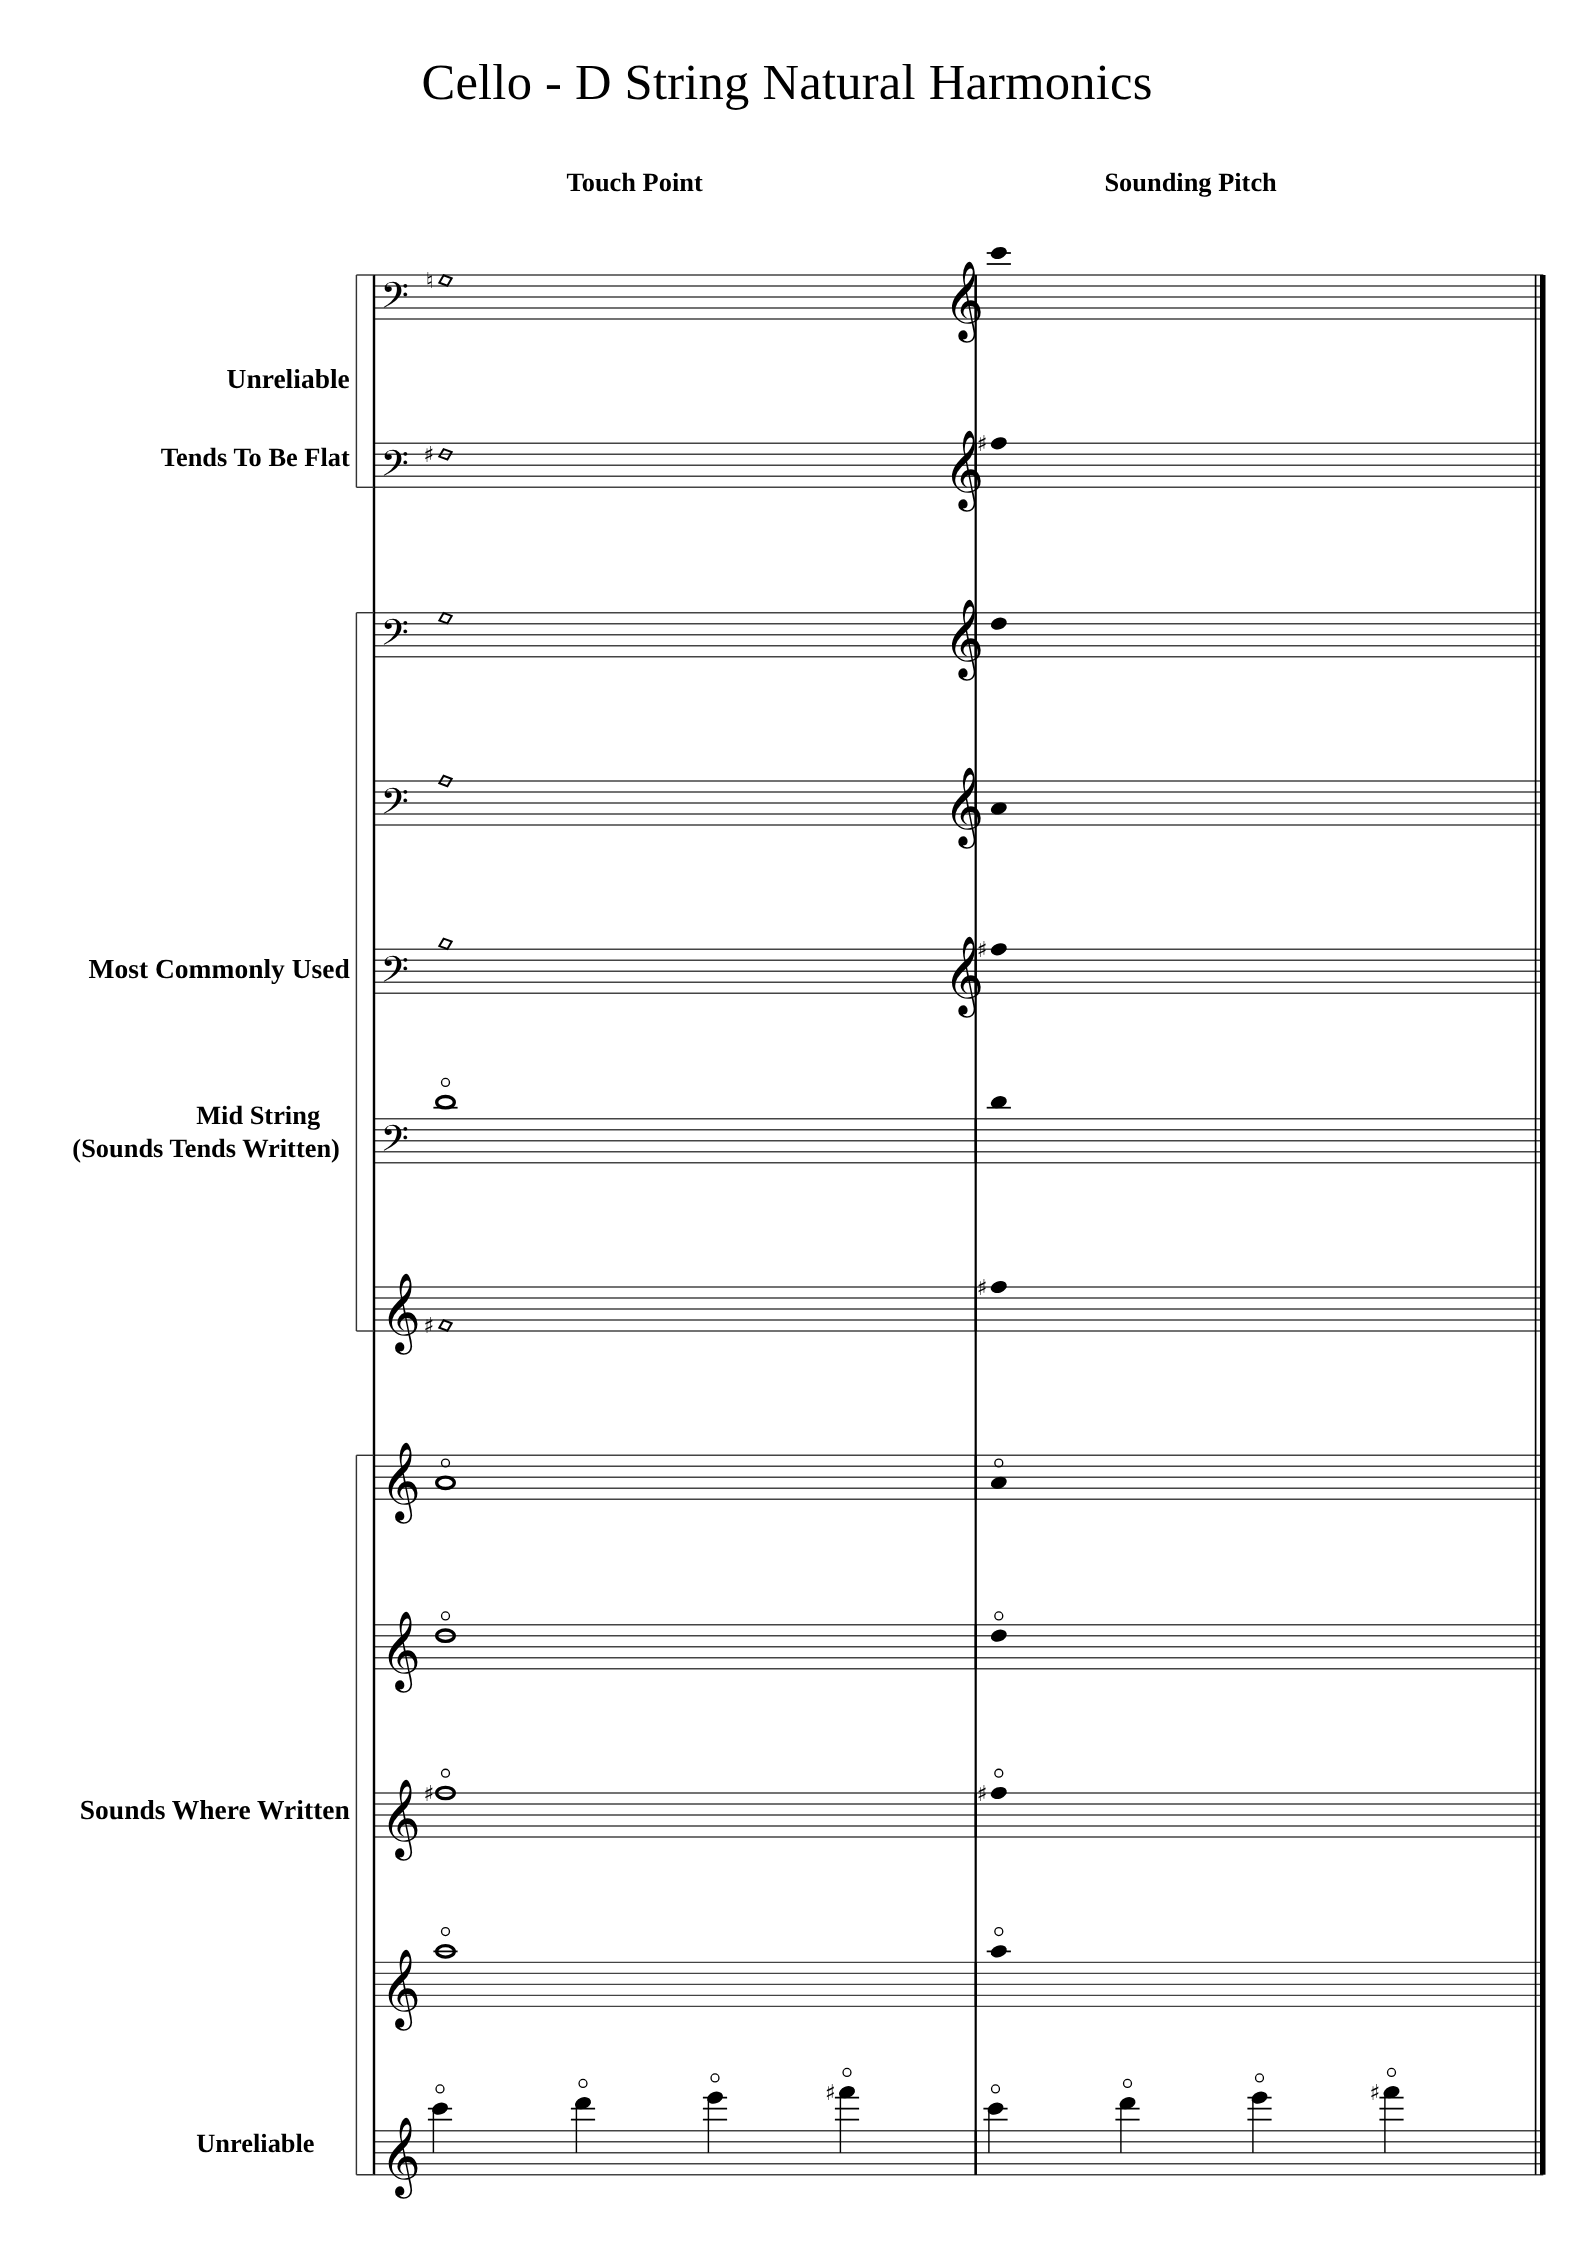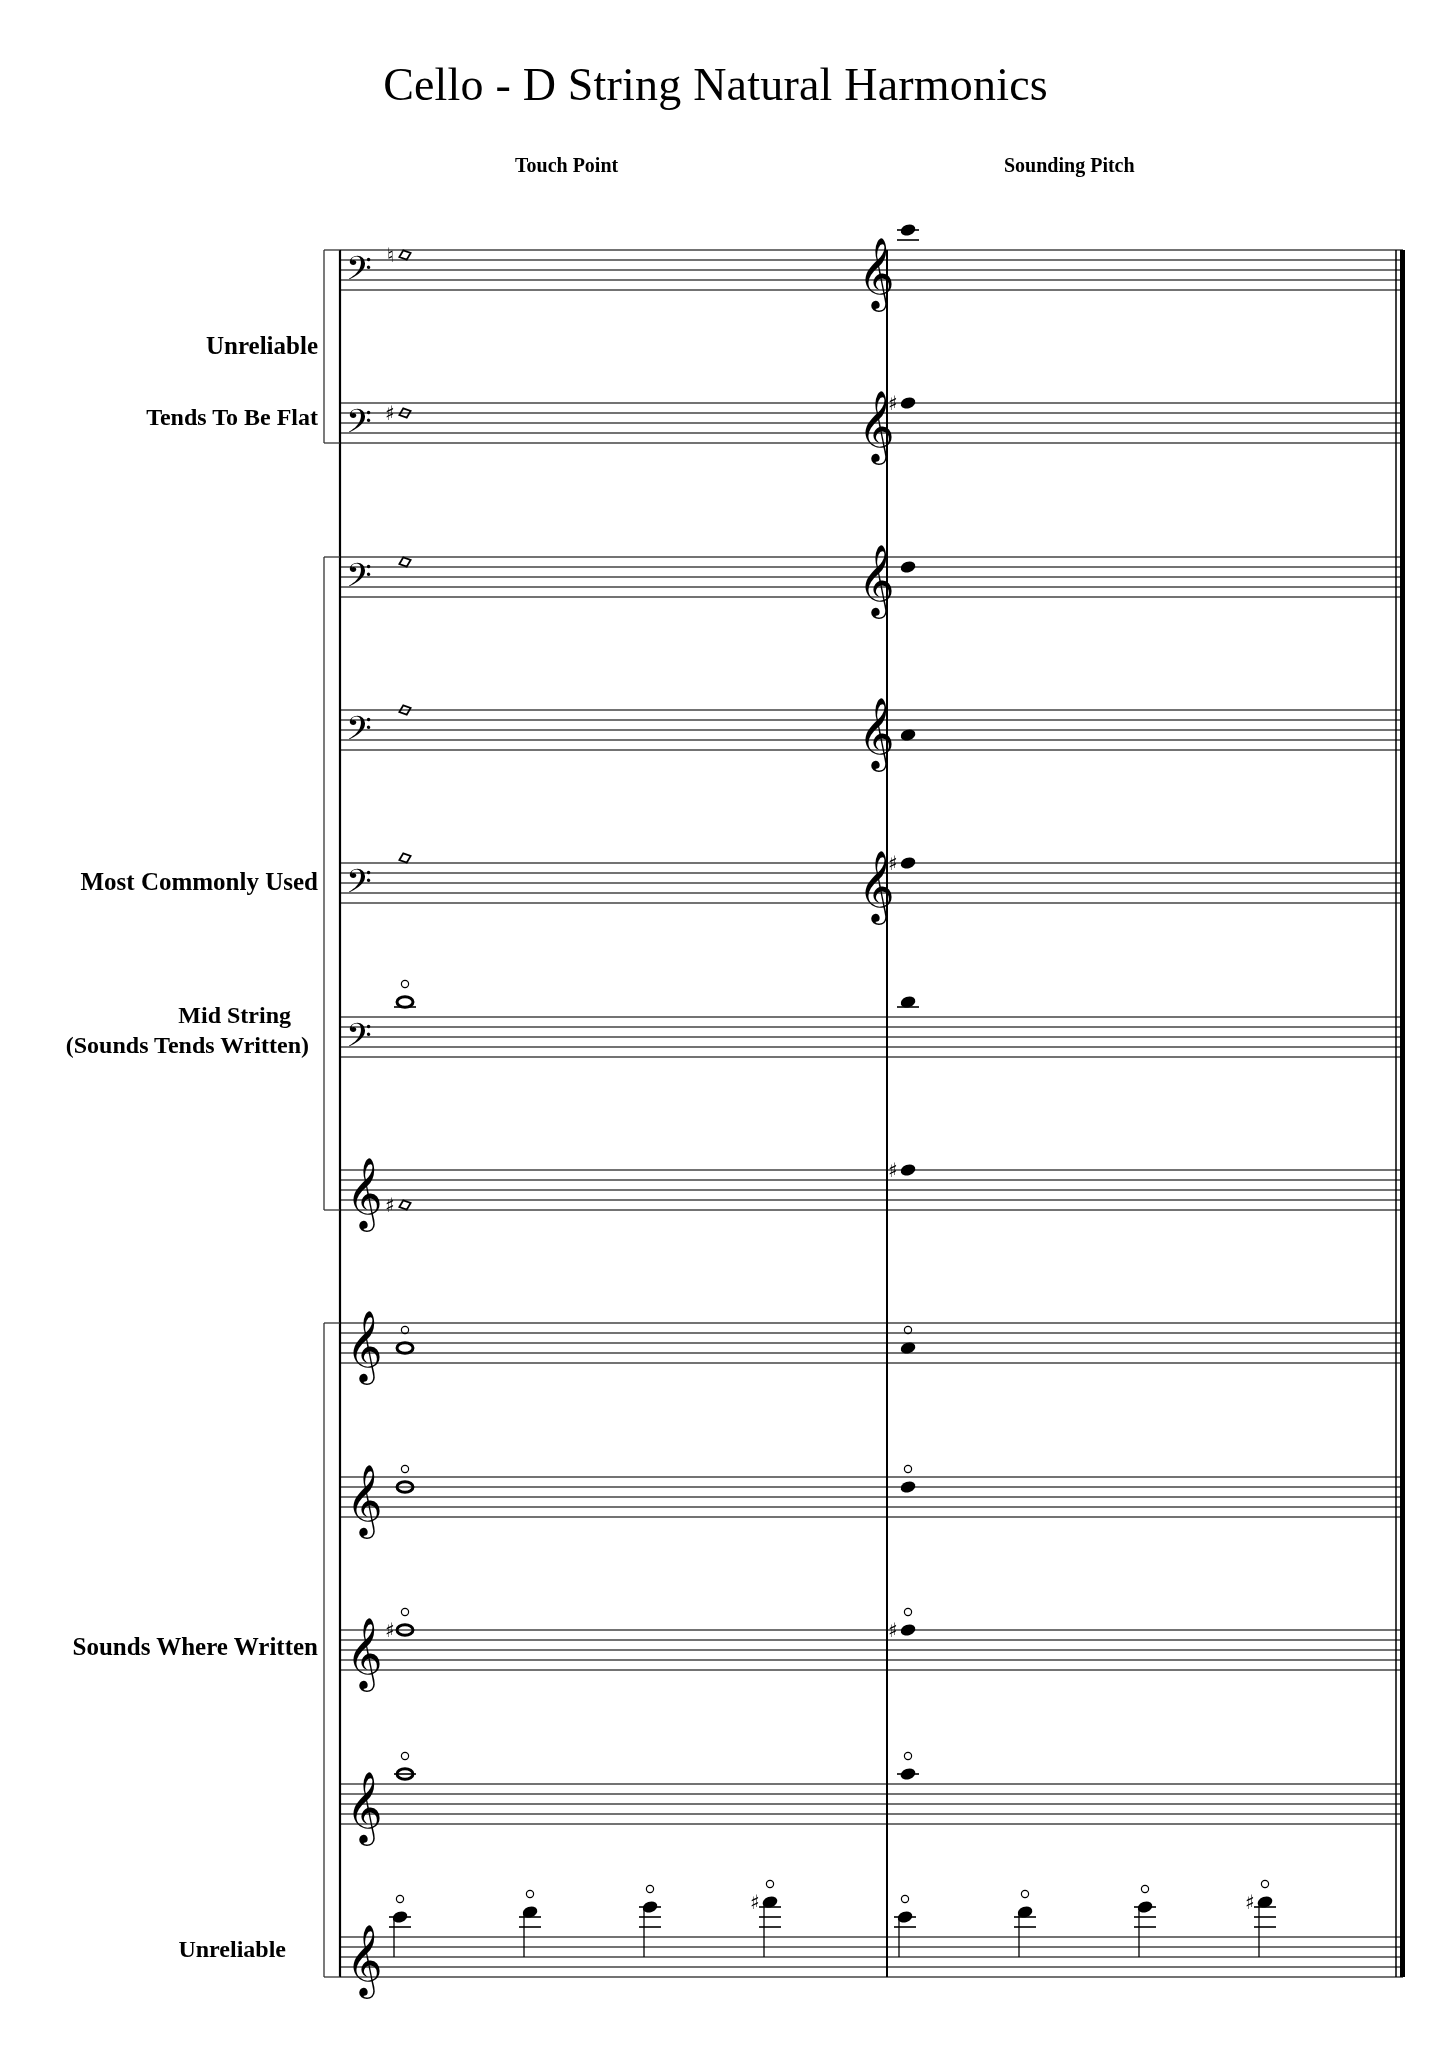--- a/index.html
+++ b/index.html
@@ -1,18 +1,18 @@
 <!DOCTYPE html>
 <html><head>
 <meta charset="utf-8">
 <style>
   html, body { margin:0; padding:0; background:#ffffff; }
   body { width:1431px; height:2048px; position:relative; overflow:hidden; font-family:"DejaVu Serif", serif; color:#000; }
-  .title { position:absolute; left:0; width:1431px; top:48px; text-align:center; font-family:"Liberation Serif", serif; font-size:46px; letter-spacing:0.2px;margin-top:10px; }
-  .colhead { position:absolute; top:154px; font-family:"Liberation Serif", serif; font-weight:bold; font-size:20px;text-align:center; }
+  .title { position:absolute; left:0; width:1431px; top:48px; text-align:center; font-family:"Liberation Serif", serif; font-size:46px; letter-spacing:0.2px; }
+  .colhead { position:absolute; top:154px; font-family:"Liberation Serif", serif; font-weight:bold; font-size:24px;text-align:center; }
   .label { position:absolute; font-family:"Liberation Serif", serif; font-weight:bold; text-align:right; right:1113px; white-space:nowrap; }
   .label.big { font-size:25px; }
   .label.small { font-size:24px; }
   .label.center { text-align:center; }
   svg.score { position:absolute; left:0; top:0; }
 </style>
 </head>
 <body>
 
 <div class="title">Cello - D String Natural Harmonics</div>

